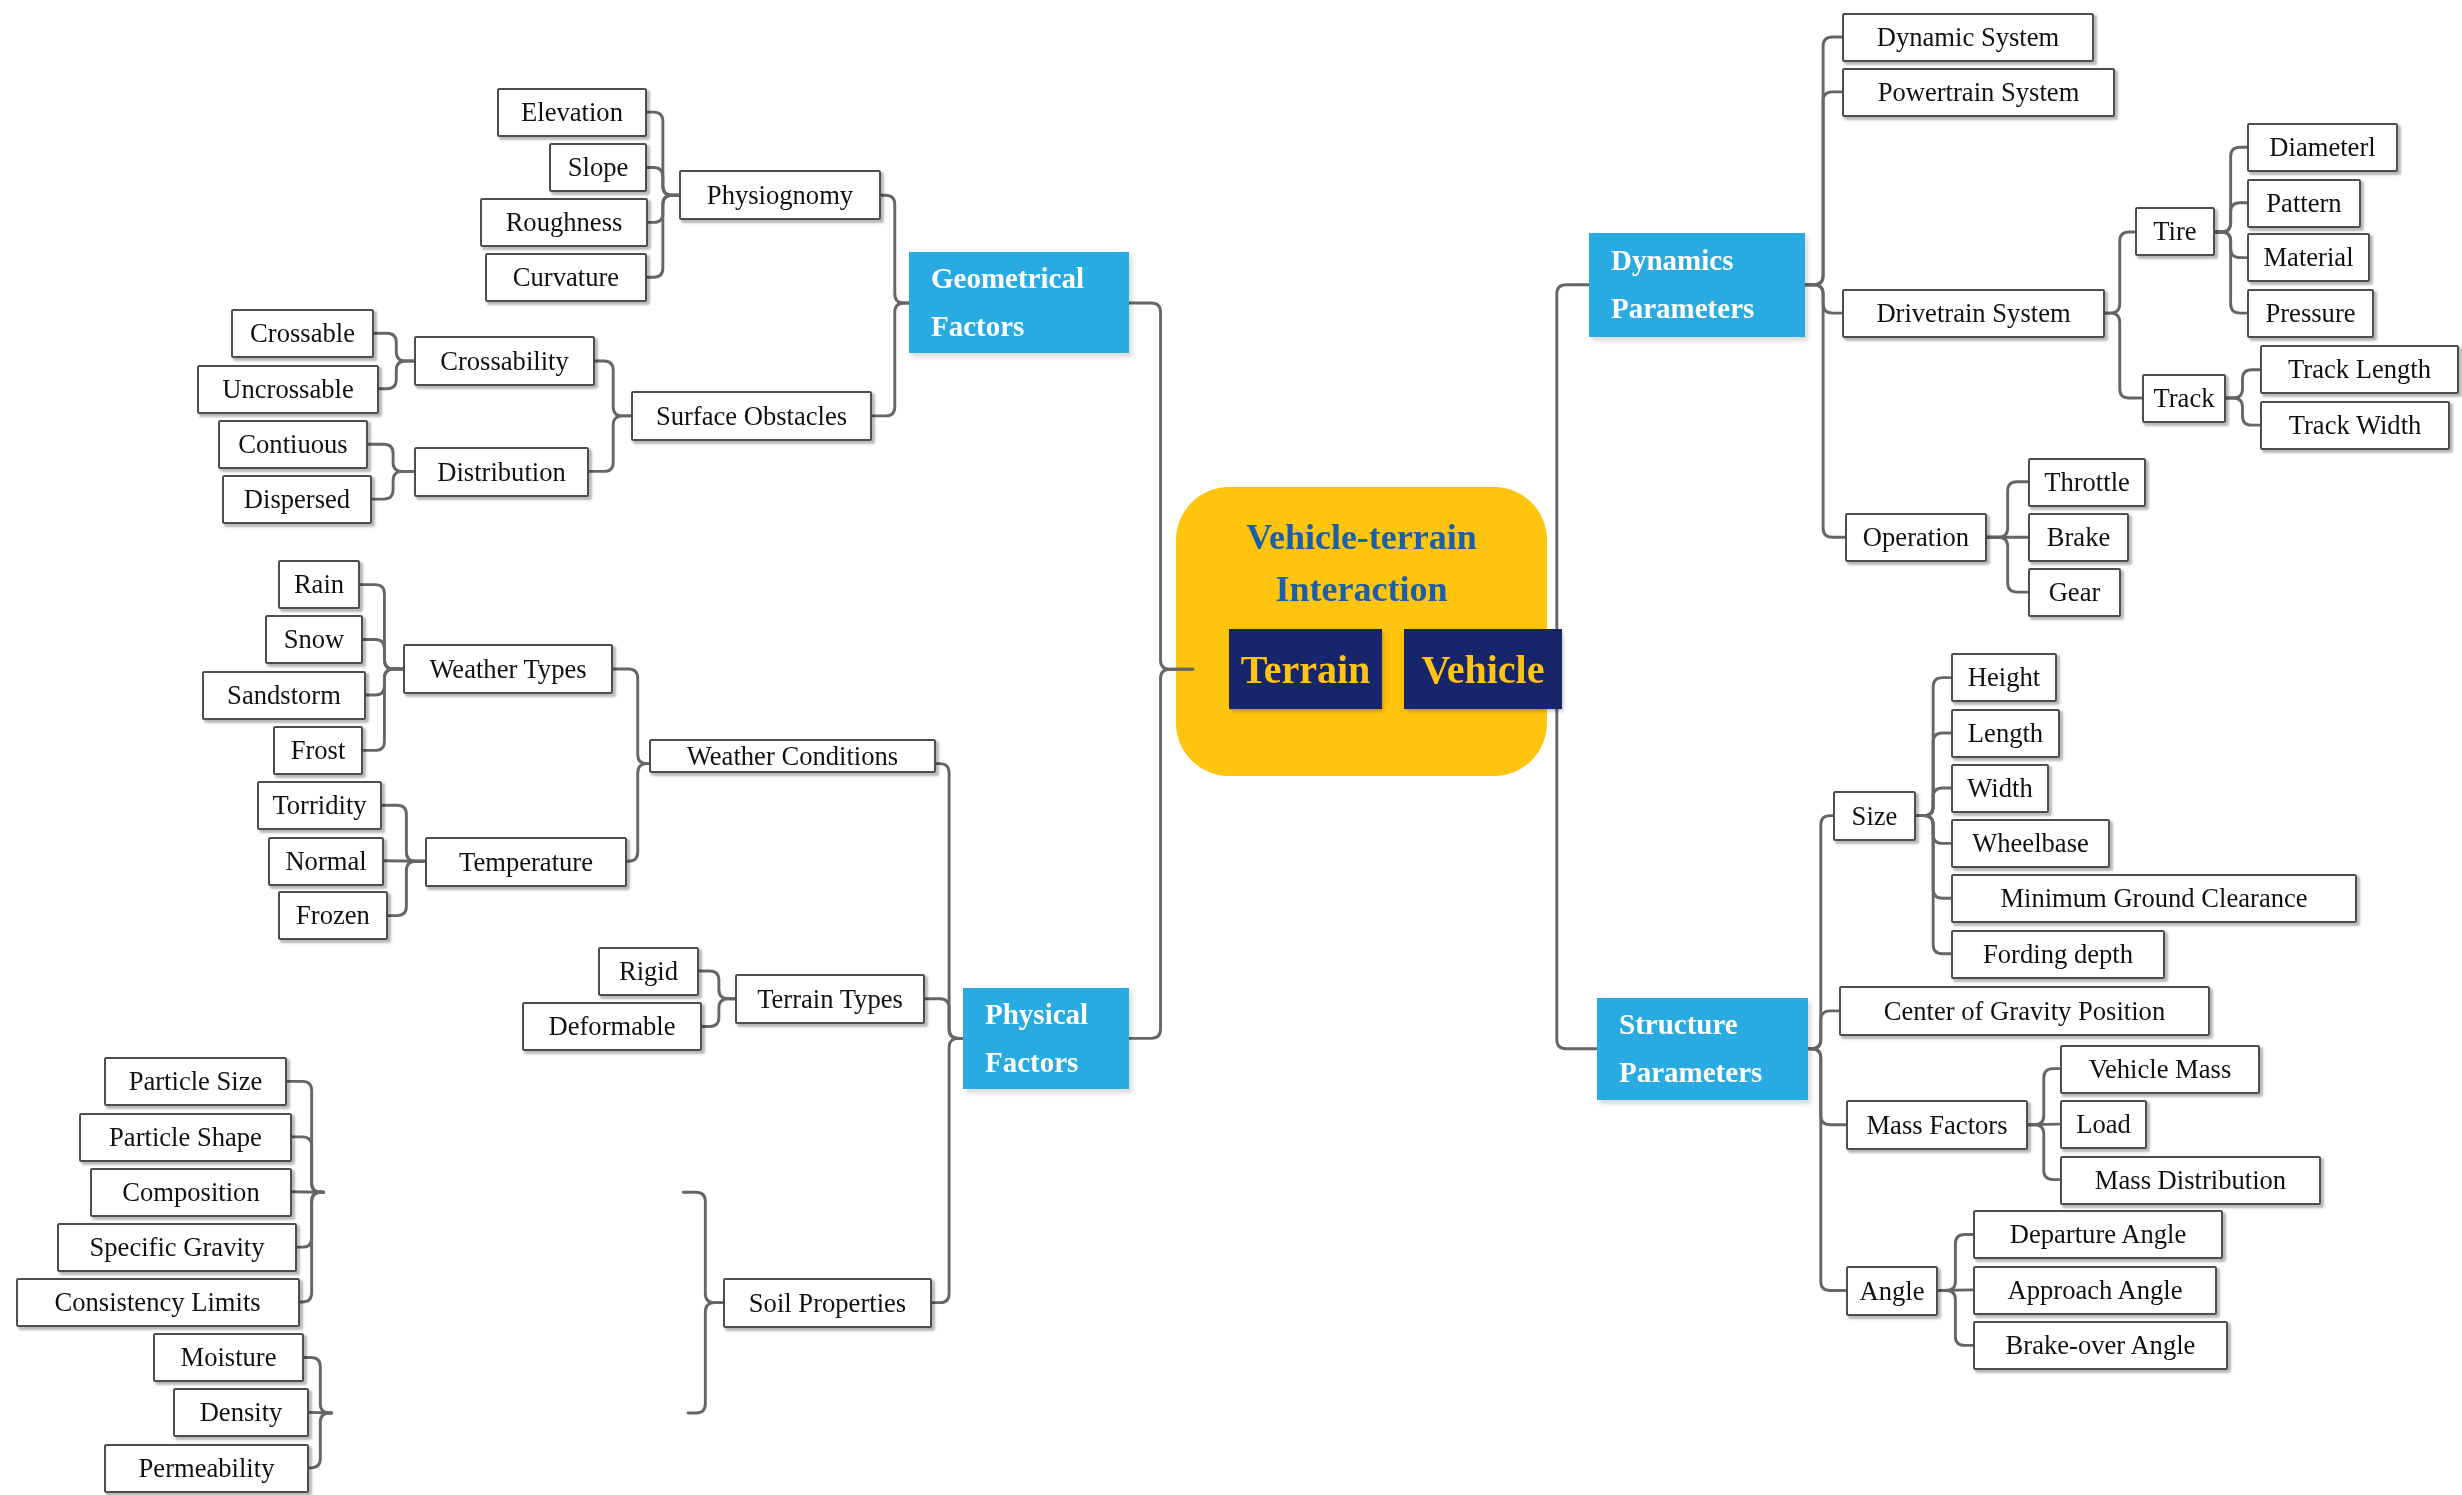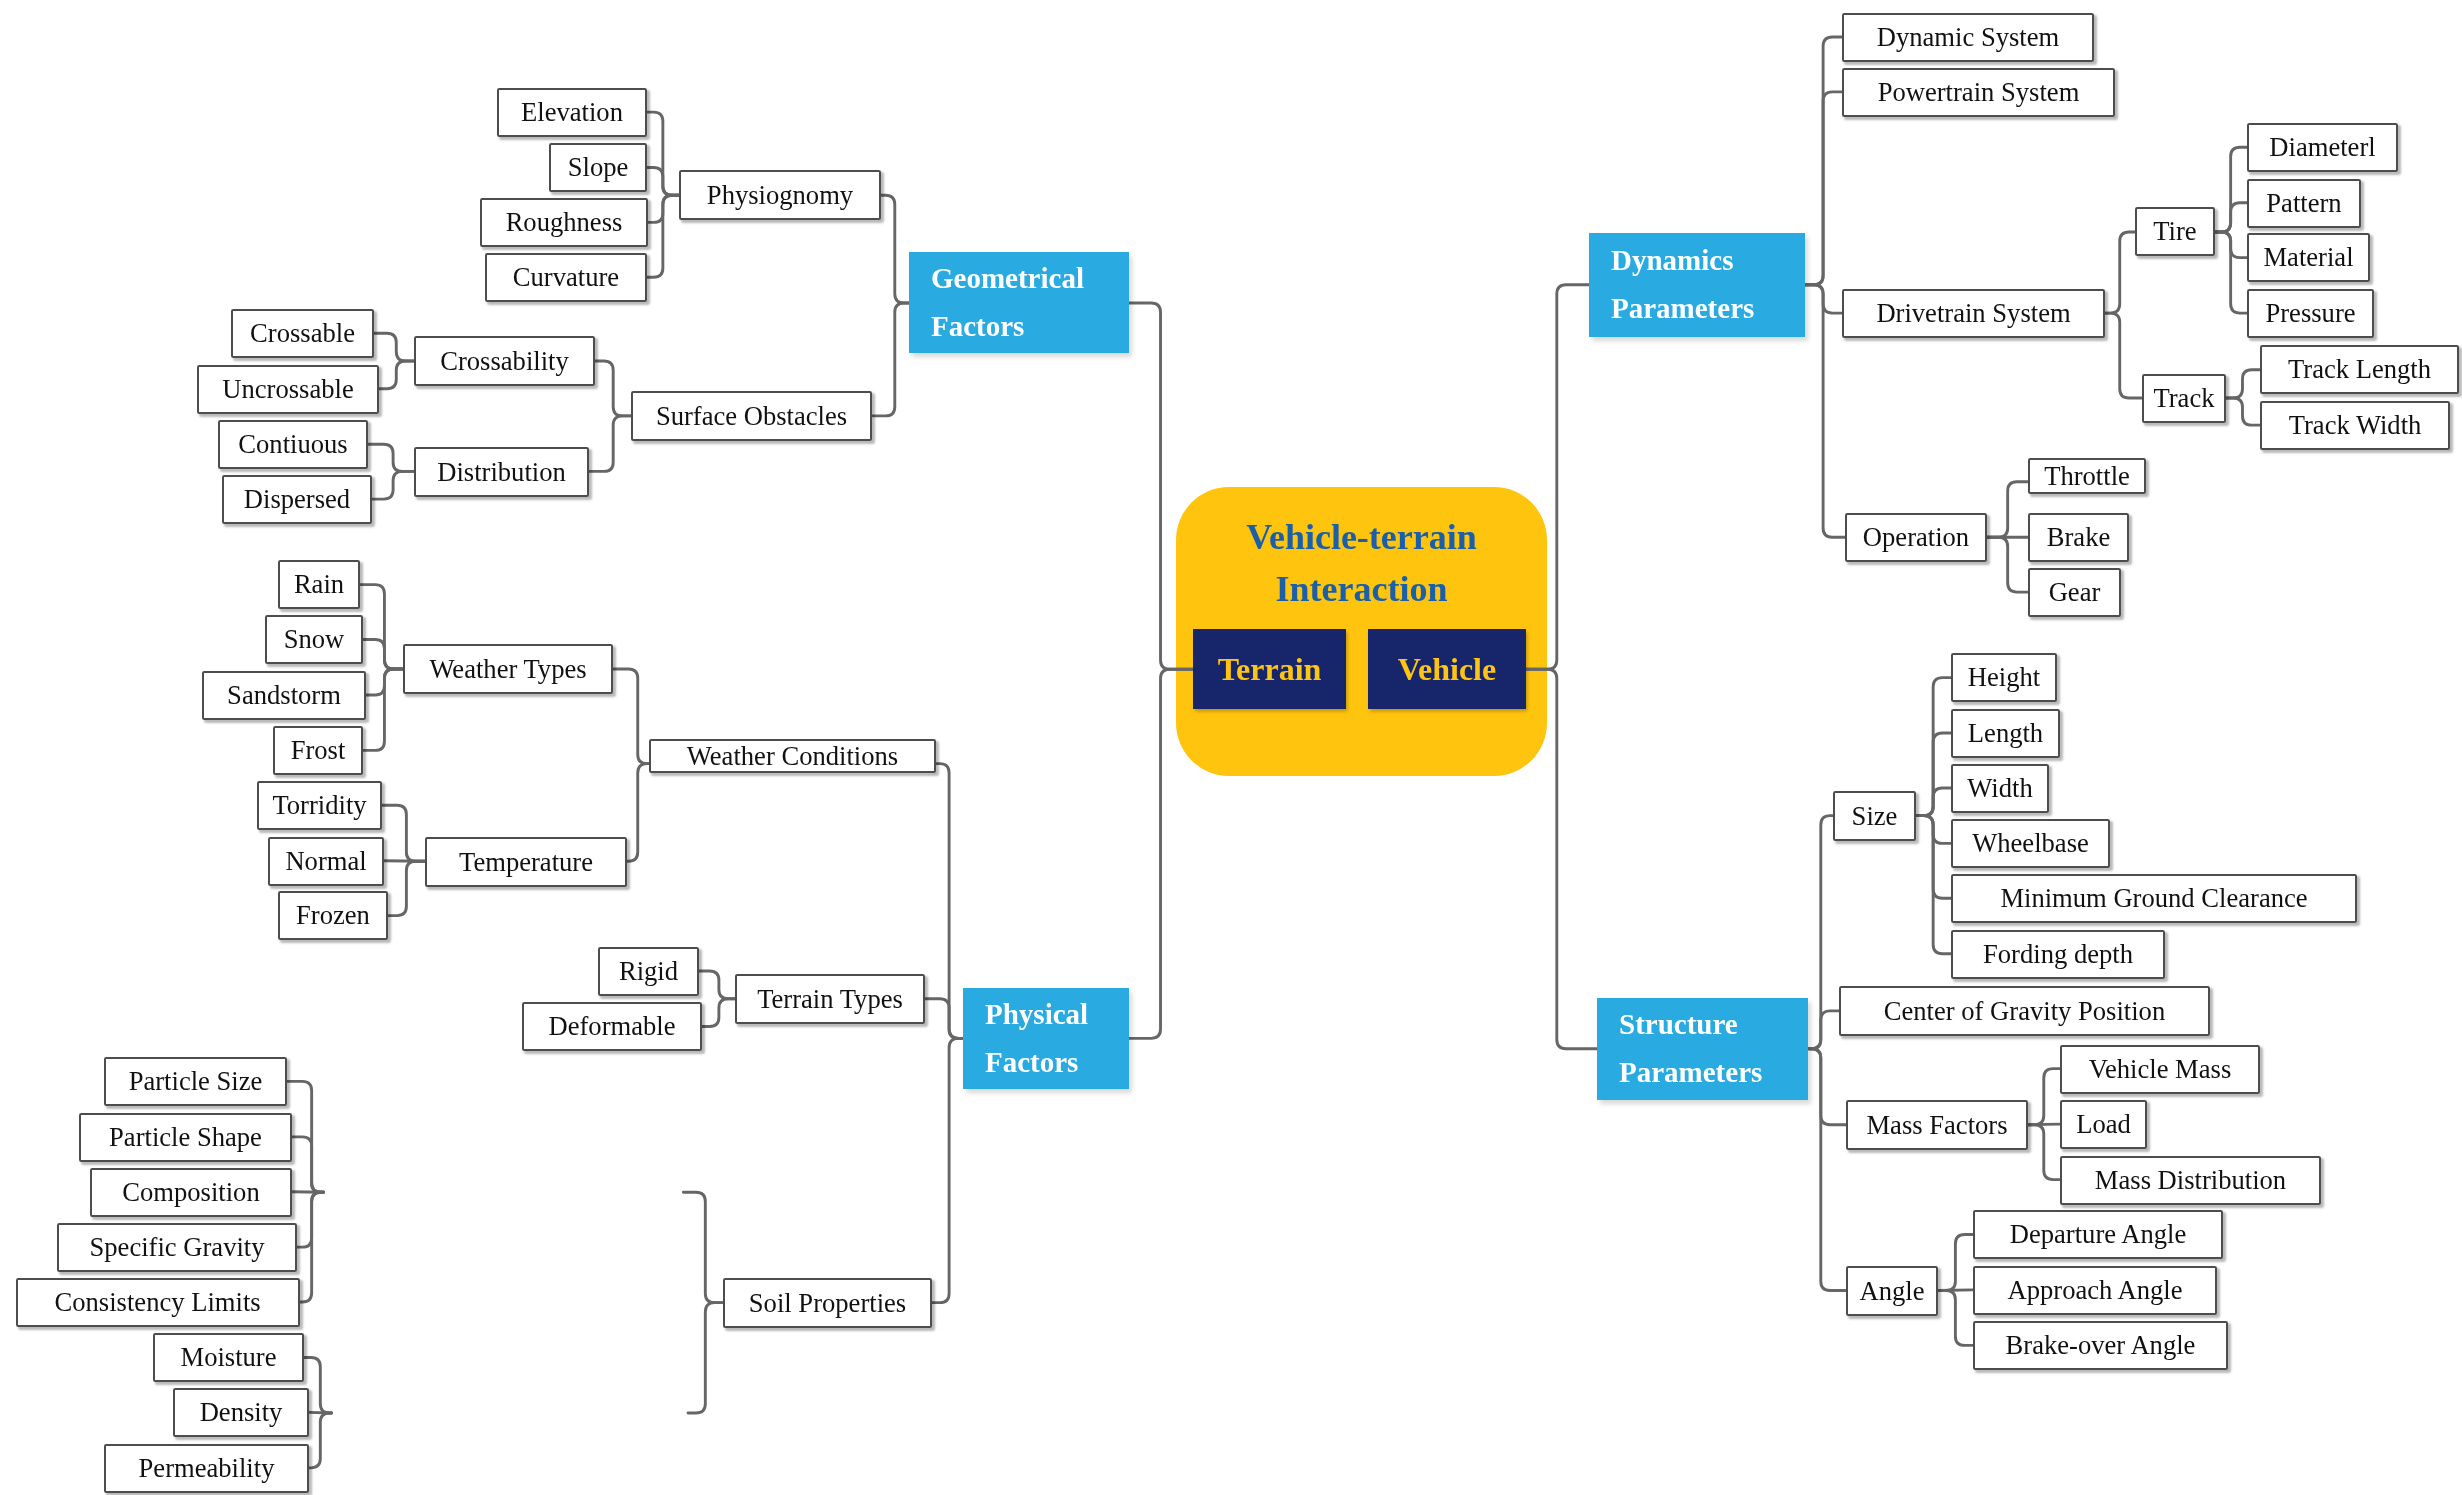--- a/index.html
+++ b/index.html
@@ -37,22 +37,23 @@
     border-radius:53px;
   }
   .center-title{
     position:absolute;z-index:10;color:var(--title-blue);
     font-weight:bold;font-size:36px;line-height:1.45;text-align:center;
     white-space:pre-line;
   }
   .chip{
     position:absolute;z-index:10;box-sizing:border-box;background:var(--navy);
     display:flex;align-items:center;justify-content:center;
-    color:var(--chip-yellow);font-weight:bold;font-size:32px;
+    color:var(--chip-yellow);font-weight:bold;font-size:40px;
     box-shadow:2.3px 2.9px 3.5px rgba(0,0,0,0.25);
+    margin-left:36px;
   }
 </style>
 </head>
 <body>
 
 <div id="canvas">
   <svg id="wires" width="2462" height="1495" viewBox="0 0 4262 2588">
       <path d="M 1120 194 H 1131.5 Q 1147.5 194 1147.5 210 V 322 Q 1147.5 338 1163.5 338 H 1175" class="wire"></path>
       <path d="M 1120 290 H 1131.5 Q 1147.5 290 1147.5 306 V 322 Q 1147.5 338 1163.5 338 H 1175" class="wire"></path>
       <path d="M 1120 385 H 1131.5 Q 1147.5 385 1147.5 369 V 354 Q 1147.5 338 1163.5 338 H 1175" class="wire"></path>
@@ -181,21 +182,21 @@
   <div class="node" id="n-drivetrain_system" style="left:1842px;top:289px;width:263px;height:49px">Drivetrain System</div>
   <div class="node" id="n-tire" style="left:2135px;top:207px;width:80px;height:49px">Tire</div>
   <div class="node" id="n-diameterl" style="left:2247px;top:123px;width:151px;height:49px">Diameterl</div>
   <div class="node" id="n-pattern" style="left:2247px;top:179px;width:114px;height:49px">Pattern</div>
   <div class="node" id="n-material" style="left:2247px;top:233px;width:123px;height:49px">Material</div>
   <div class="node" id="n-pressure" style="left:2247px;top:289px;width:127px;height:49px">Pressure</div>
   <div class="node" id="n-track" style="left:2142px;top:374px;width:84px;height:49px">Track</div>
   <div class="node" id="n-track_length" style="left:2260px;top:345px;width:199px;height:49px">Track Length</div>
   <div class="node" id="n-track_width" style="left:2260px;top:401px;width:190px;height:49px">Track Width</div>
   <div class="node" id="n-operation" style="left:1845px;top:513px;width:142px;height:49px">Operation</div>
-  <div class="node" id="n-throttle" style="left:2028px;top:458px;width:118px;height:36px">Throttle</div>
+  <div class="node" id="n-throttle" style="left:2028px;top:458px;width:118px;height:49px">Throttle</div>
   <div class="node" id="n-brake" style="left:2028px;top:513px;width:101px;height:49px">Brake</div>
   <div class="node" id="n-gear" style="left:2028px;top:568px;width:93px;height:49px">Gear</div>
 
   <div class="node factor" id="n-structure_parameters" style="left:1597px;top:998px;width:211px;height:102px">Structure
 Parameters</div>
   <div class="node" id="n-size" style="left:1833px;top:791px;width:83px;height:50px">Size</div>
   <div class="node" id="n-height" style="left:1951px;top:653px;width:106px;height:49px">Height</div>
   <div class="node" id="n-length" style="left:1951px;top:709px;width:109px;height:49px">Length</div>
   <div class="node" id="n-width" style="left:1951px;top:764px;width:98px;height:49px">Width</div>
   <div class="node" id="n-wheelbase" style="left:1951px;top:819px;width:159px;height:49px">Wheelbase</div>

